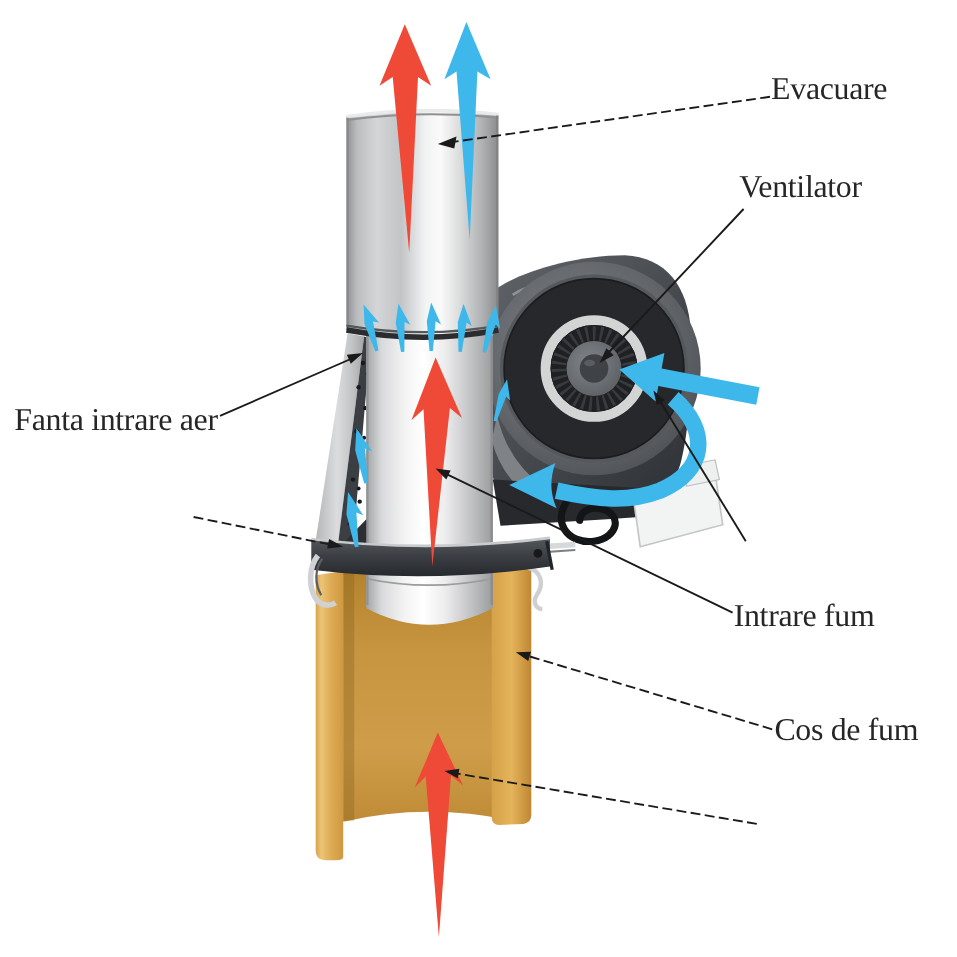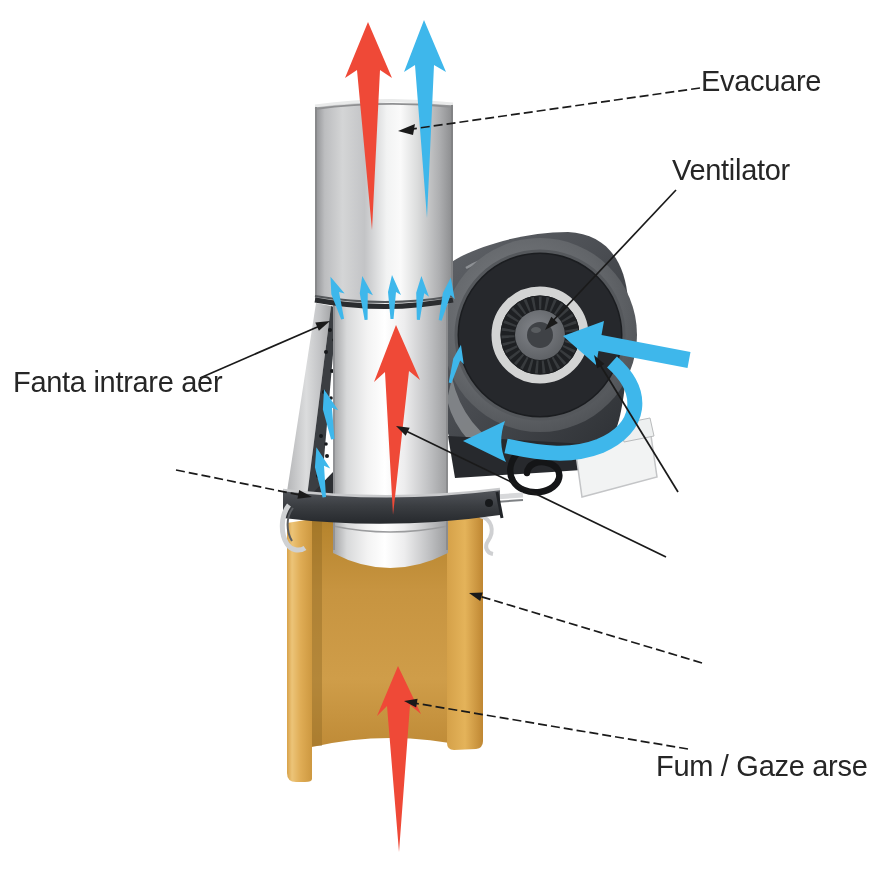--- a/index.html
+++ b/index.html
@@ -1,17 +1,17 @@
 <!DOCTYPE html>
 <html style="--background: #ffffff; --text: #262626; --line: #1a1a1a; --hot: #ef4937; --cold: #3eb7eb; --masonry: #dcaa52; --masonry_interior: #c7943f; --steel_light: #f2f2f2; --steel_dark: #9a9b9d; --fan_housing: #4a4d52;"><head>
 <meta charset="utf-8">
 <style>
   html,body{margin:0;padding:0;background:#fff;}
   .stage{position:relative;width:870px;height:870px;background:var(--background,#fff);overflow:hidden;
-         font-family:Liberation Sans, sans-serif;}
+         font-family:Liberation Serif, serif;}
   .stage svg{position:absolute;left:0;top:0;}
   .lbl{position:absolute;font-size:29px;line-height:1.05;color:var(--text,#262626);
        white-space:nowrap;letter-spacing:-0.3px;}
   .arrow-hot{fill:var(--hot,#ef4937);}
   .arrow-cold{fill:var(--cold,#3eb7eb);}
   .leader{stroke:var(--line,#1a1a1a);stroke-width:1.7;fill:none;}
   .leader.dashed{stroke-dasharray:9 4;}
   .leader-head{fill:var(--line,#1a1a1a);}
 </style>
 </head>
@@ -220,14 +220,15 @@
     <polygon class="leader-head" points="469,593 482.8,592.4 480.2,601"></polygon>
 
     <path class="leader dashed" d="M688,749 L414,703"></path>
     <polygon class="leader-head" points="404,701 417.6,698.8 416.1,707.6"></polygon>
   </g>
 </svg>
 
   <div class="lbl" style="left:701px;top:66px">Evacuare</div>
   <div class="lbl" style="left:672px;top:155px">Ventilator</div>
   <div class="lbl" style="left:13px;top:367px">Fanta intrare aer</div>
-  <div class="lbl" style="left:656px;top:751px">Fum / Gaze arse</div>
+  <div class="lbl" style="left:667px;top:545px">Intrare fum</div>
+  <div class="lbl" style="left:704px;top:649px">Cos de fum</div>
 </div>
 
 </body></html>

